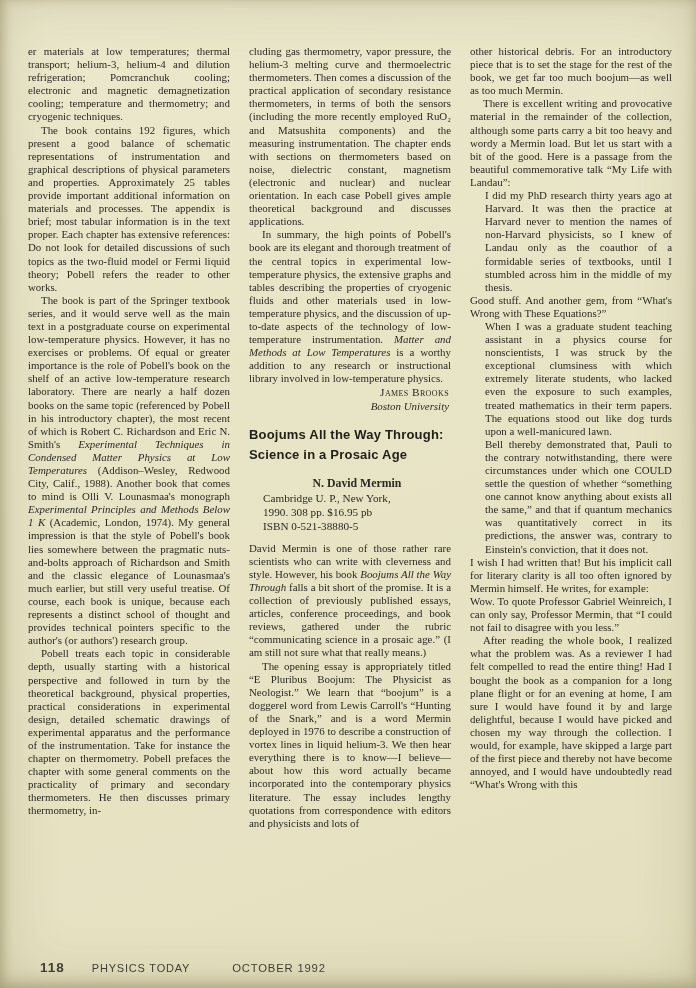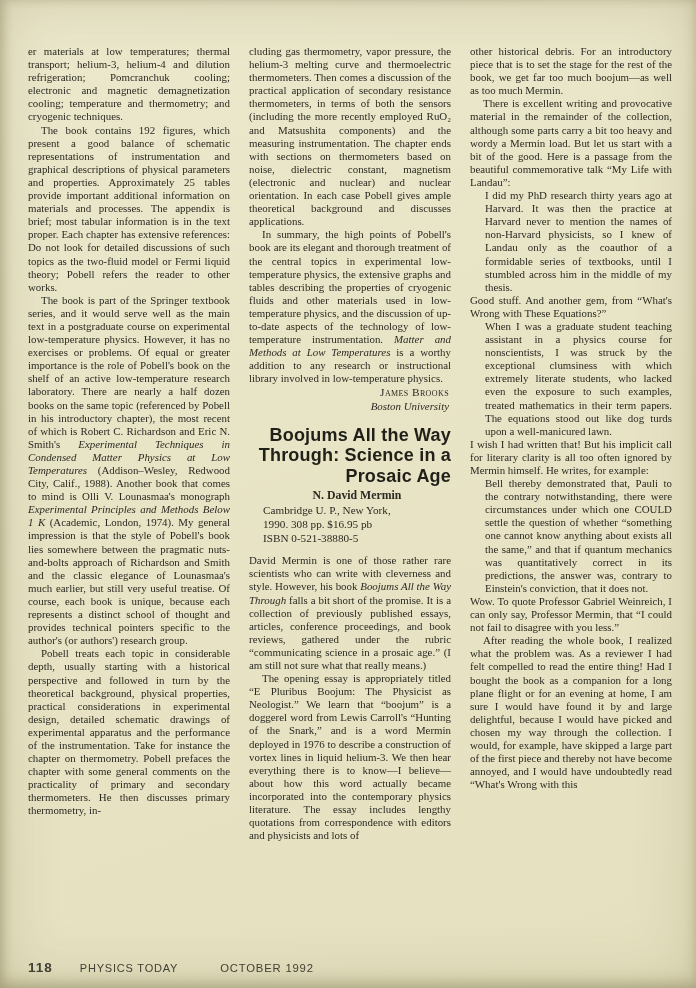--- a/index.html
+++ b/index.html
@@ -39,43 +39,43 @@
   .para{margin:0;}
   .indent{text-indent:13px;}
   .bq{margin:0 0 0 15px;}
   .col i{font-style:italic;}
   .sig{margin:1px 2px 0 0;text-align:right;}
   .sig-name{font-variant:small-caps;letter-spacing:.4px;font-size:11.3px;}
   .sig-aff{font-style:italic;}
   .book-head{
     font-family:"Liberation Sans","DejaVu Sans",sans-serif;
     font-weight:700;
-    font-size:18px;
+    font-size:13px;
     line-height:20.5px;
     letter-spacing:.2px;
     color:#201f18;
-    margin:12px 0 3px;
-    text-align:right;
+    margin:12px 0 11px;
+    text-align:left;
   }
   .book-author{
     font-weight:700;
     font-size:11.8px;
     margin:0 0 1px 14px;
     text-align:center;
   }
   .book-pub{
     font-size:11.2px;
     line-height:14px;
     margin:0 0 0 14px;
     text-align:left;
   }
   .book-block{margin-bottom:9px;}
   .footer{
     position:absolute;
-    left:28px;bottom:13px;
+    left:40px;bottom:13px;
     display:flex;
     align-items:baseline;
     font-family:"Liberation Sans","DejaVu Sans",sans-serif;
     color:var(--ink-soft);
   }
   .footer .pageno{font-size:13.5px;font-weight:700;letter-spacing:1px;}
   .footer .mag{font-size:11px;letter-spacing:.8px;margin-left:27px;}
   .footer .issue{font-size:11.3px;letter-spacing:.8px;margin-left:42px;}
 </style>
 </head>
@@ -108,22 +108,22 @@
       <p class="para"><span>David Mermin is one of those rather rare scientists who can write with cleverness and style. However, his book </span><i>Boojums All the Way Through</i><span> falls a bit short of the promise. It is a collection of previously published essays, articles, conference proceedings, and book reviews, gathered under the rubric “communicating science in a prosaic age.” (I am still not sure what that really means.)</span></p>
       <p class="para indent"><span>The opening essay is appropriately titled “E Pluribus Boojum: The Physicist as Neologist.” We learn that “boojum” is a doggerel word from Lewis Carroll's “Hunting of the Snark,” and is a word Mermin deployed in 1976 to describe a construction of vortex lines in liquid helium-3. We then hear everything there is to know—I believe—about how this word actually became incorporated into the contemporary physics literature. The essay includes lengthy quotations from correspondence with editors and physicists and lots of</span></p>
     </div>
 
     <div class="col">
       <p class="para"><span>other historical debris. For an introductory piece that is to set the stage for the rest of the book, we get far too much boojum—as well as too much Mermin.</span></p>
       <p class="para indent"><span>There is excellent writing and provocative material in the remainder of the collection, although some parts carry a bit too heavy and wordy a Mermin load. But let us start with a bit of the good. Here is a passage from the beautiful commemorative talk “My Life with Landau”:</span></p>
       <p class="para bq"><span>I did my PhD research thirty years ago at Harvard. It was then the practice at Harvard never to mention the names of non-Harvard physicists, so I knew of Landau only as the coauthor of a formidable series of textbooks, until I stumbled across him in the middle of my thesis.</span></p>
       <p class="para"><span>Good stuff. And another gem, from “What's Wrong with These Equations?”</span></p>
       <p class="para bq"><span>When I was a graduate student teaching assistant in a physics course for nonscientists, I was struck by the exceptional clumsiness with which extremely literate students, who lacked even the exposure to such examples, treated mathematics in their term papers. The equations stood out like dog turds upon a well-manicured lawn.</span></p>
+      <p class="para bq"><span>Bell thereby demonstrated that, Pauli to the contrary notwithstanding, there were circumstances under which one COULD settle the question of whether “something one cannot know anything about exists all the same,” and that if quantum mechanics was quantitatively correct in its predictions, the answer was, contrary to Einstein's conviction, that it does not.</span></p>
       <p class="para"><span>I wish I had written that! But his implicit call for literary clarity is all too often ignored by Mermin himself. He writes, for example:</span></p>
-      <p class="para bq"><span>Bell thereby demonstrated that, Pauli to the contrary notwithstanding, there were circumstances under which one COULD settle the question of whether “something one cannot know anything about exists all the same,” and that if quantum mechanics was quantitatively correct in its predictions, the answer was, contrary to Einstein's conviction, that it does not.</span></p>
       <p class="para"><span>Wow. To quote Professor Gabriel Weinreich, I can only say, Professor Mermin, that “I could not fail to disagree with you less.”</span></p>
       <p class="para indent"><span>After reading the whole book, I realized what the problem was. As a reviewer I had felt compelled to read the entire thing! Had I bought the book as a companion for a long plane flight or for an evening at home, I am sure I would have found it by and large delightful, because I would have picked and chosen my way through the collection. I would, for example, have skipped a large part of the first piece and thereby not have become annoyed, and I would have undoubtedly read “What's Wrong with this</span></p>
     </div>
 
   </div>
 
   <div class="footer">
     <span class="pageno">118</span>
     <span class="mag">PHYSICS TODAY</span>
     <span class="issue">OCTOBER 1992</span>

